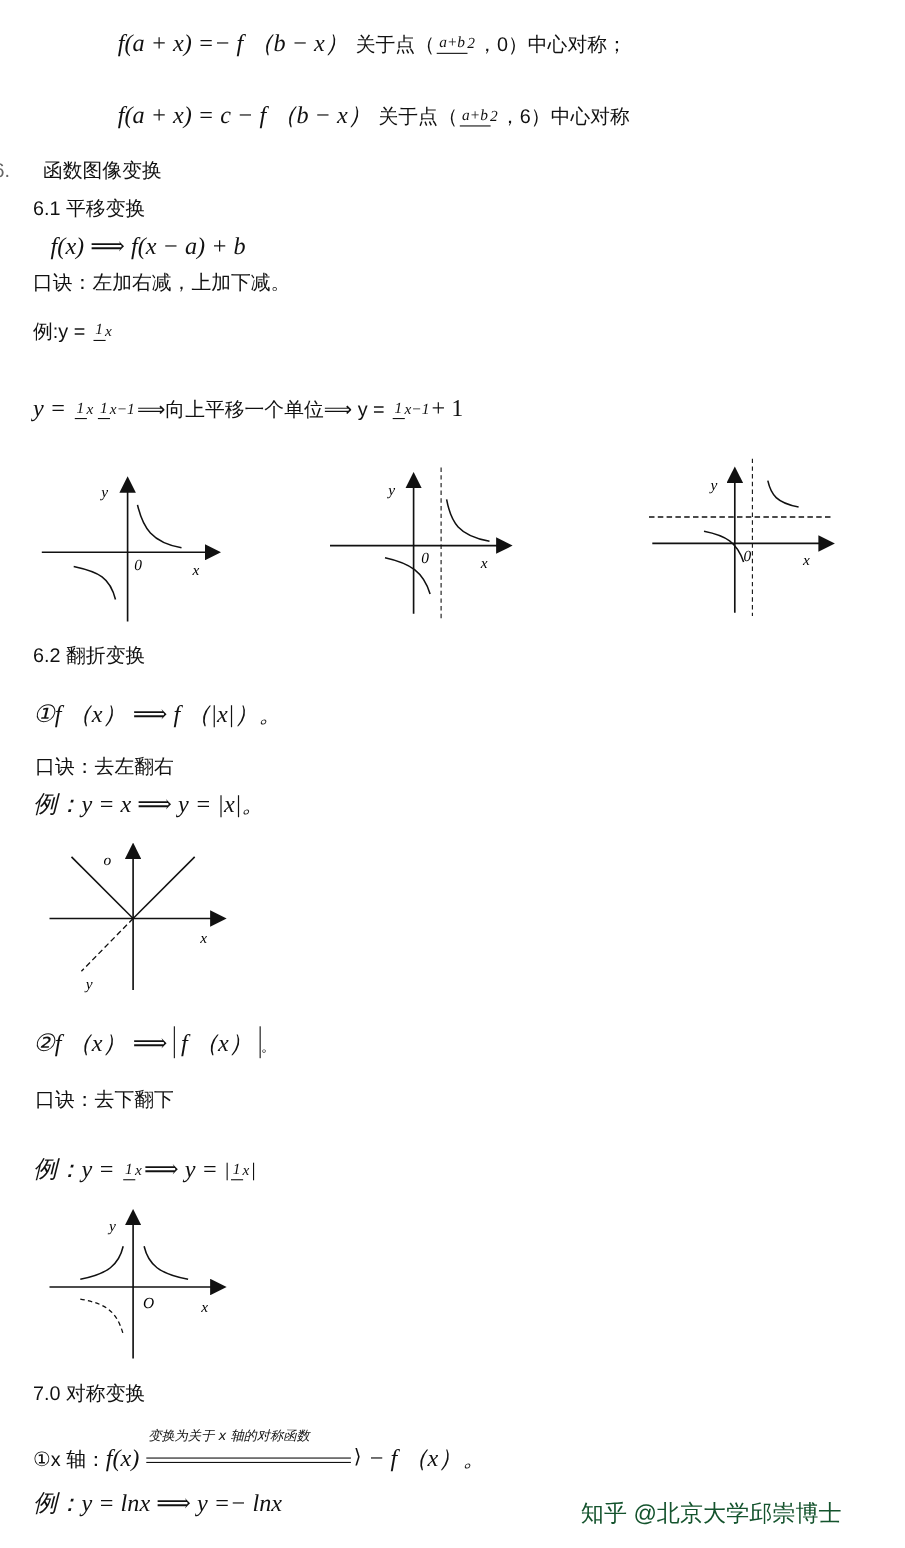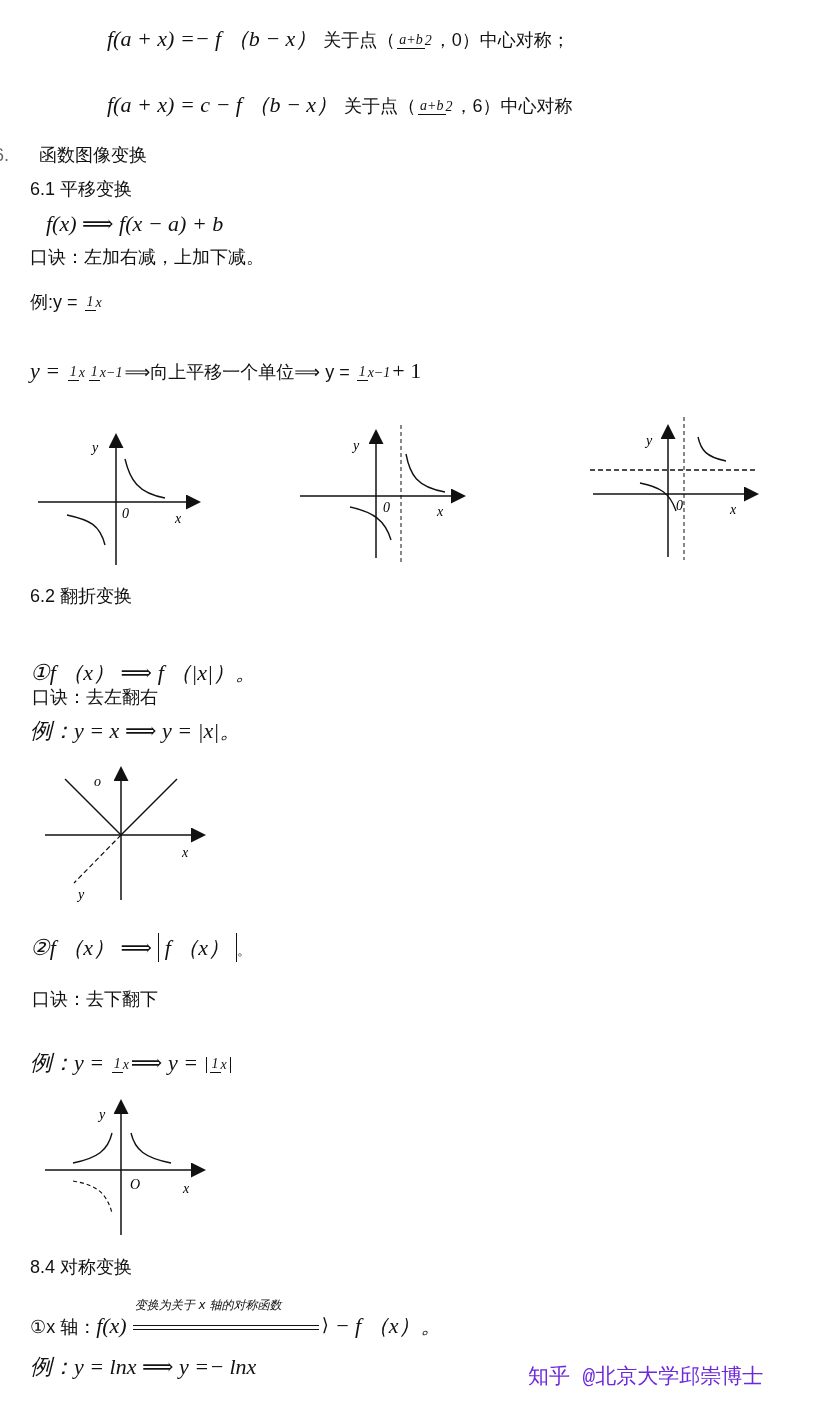--- a/index.html
+++ b/index.html
@@ -6,21 +6,21 @@
   body{width:823px;height:1407px;position:relative;overflow:hidden;color:#111;
        font-family:"DejaVu Serif","Liberation Serif",serif;}
   .ln{position:absolute;white-space:nowrap;font-size:19px;line-height:1;}
   .m{font-family:"Liberation Serif","DejaVu Serif",serif;font-style:italic;font-size:22px;}
   .cn{font-family:Liberation Sans, sans-serif;font-size:18px;}
   .frac{display:inline-flex;flex-direction:row;align-items:center;vertical-align:middle;
         font-family:"Liberation Serif",serif;font-style:italic;font-size:14px;line-height:1.05;margin:0 2px;}
   .frac .num{border-bottom:1px solid #111;padding:0 2px;}
   .abs{border-left:1.5px solid #111;border-right:1.5px solid #111;padding:0 3px;}
   svg{position:absolute;}
-  .wm{position:absolute;font-family:Liberation Mono, monospace;font-size:21px;color:#6d28d9;}
+  .wm{position:absolute;font-family:Liberation Sans, sans-serif;font-size:21px;color:#14532d;}
 </style>
 </head>
 <body>
 
 <div class="ln" style="left:107px;top:28px;">
   <span class="m">f(a + x) =− f （b − x）</span>
   <span class="cn">关于点（</span><span class="frac">
       <span class="num">a+b</span>
       <span>2</span>
     </span><span class="cn">，0）中心对称；</span>
@@ -90,21 +90,21 @@
   <line x1="96" y1="2" x2="96" y2="145" stroke="#111" stroke-width="1" stroke-dasharray="4,3"></line>
   <line x1="2" y1="55" x2="168" y2="55" stroke="#111" stroke-width="1.5" stroke-dasharray="5,3"></line>
   <path d="M110,22 C113,35 118,42 138,46" fill="none" stroke="#111" stroke-width="1.4"></path>
   <path d="M52,68 C72,72 82,78 88,96" fill="none" stroke="#111" stroke-width="1.4"></path>
   <text x="58" y="30" font-style="italic" font-size="14" font-family="Liberation Serif">y</text>
   <text x="88" y="95" font-style="italic" font-size="14" font-family="Liberation Serif">0</text>
   <text x="142" y="99" font-style="italic" font-size="14" font-family="Liberation Serif">x</text>
 </svg>
 
 <div class="ln cn" style="left:30px;top:587px;text-align:center;">6.2 翻折变换</div>
-<div class="ln m" style="left:30px;top:638px;margin-top:24px;">①f （x） ⟹ f （|x|）。</div>
+<div class="ln m" style="left:30px;top:638px;">①f （x） ⟹ f （|x|）。</div>
 <div class="ln cn" style="left:32px;top:688px;">口诀：去左翻右</div>
 <div class="ln m" style="left:30px;top:720px;text-align:right;">例：y = x ⟹ y = |x|。</div>
 
 <svg style="left:40px;top:762px" width="170" height="145">
   <line x1="5" y1="73" x2="160" y2="73" stroke="#111" stroke-width="1.5" marker-end="url(#ar)"></line>
   <line x1="81" y1="138" x2="81" y2="10" stroke="#111" stroke-width="1.5" marker-end="url(#ar)"></line>
   <line x1="25" y1="17" x2="81" y2="73" stroke="#111" stroke-width="1.4"></line>
   <line x1="81" y1="73" x2="137" y2="17" stroke="#111" stroke-width="1.4"></line>
   <line x1="81" y1="73" x2="34" y2="121" stroke="#111" stroke-width="1.2" stroke-dasharray="5,3"></line>
   <text x="54" y="24" font-style="italic" font-size="14" font-family="Liberation Serif">o</text>
@@ -131,21 +131,21 @@
   <line x1="5" y1="75" x2="160" y2="75" stroke="#111" stroke-width="1.5" marker-end="url(#ar)"></line>
   <line x1="81" y1="140" x2="81" y2="10" stroke="#111" stroke-width="1.5" marker-end="url(#ar)"></line>
   <path d="M72,38 C68,55 58,63 33,68" fill="none" stroke="#111" stroke-width="1.4"></path>
   <path d="M91,38 C95,55 105,63 131,68" fill="none" stroke="#111" stroke-width="1.4"></path>
   <path d="M33,86 C55,90 66,96 72,118" fill="none" stroke="#111" stroke-width="1.2" stroke-dasharray="4,3"></path>
   <text x="59" y="24" font-style="italic" font-size="14" font-family="Liberation Serif">y</text>
   <text x="90" y="94" font-style="italic" font-size="14" font-family="Liberation Serif">O</text>
   <text x="143" y="98" font-style="italic" font-size="14" font-family="Liberation Serif">x</text>
 </svg>
 
-<div class="ln cn" style="left:30px;top:1258px;">8.4 对称变换</div>
+<div class="ln cn" style="left:30px;top:1258px;">7.0 对称变换</div>
 <div class="ln" style="left:30px;top:1315px;">
   <span class="cn">①x 轴：</span><span class="m">f(x)</span>
   <span style="display:inline-block;position:relative;width:196px;height:20px;vertical-align:middle;">
     <span style="position:absolute;left:2px;top:-19px;font-size:12px;font-style:italic;font-family:'DejaVu Sans',sans-serif;">变换为关于 x 轴的对称函数</span>
     <span style="position:absolute;left:0;right:10px;top:7px;border-top:1.5px solid #111;border-bottom:1.5px solid #111;height:3px;"></span>
     <span style="position:absolute;right:0;top:-2px;font-size:18px;">⟩</span>
   </span>
   <span class="m">− f （x）。</span>
 </div>
 <div class="ln m" style="left:30px;top:1356px;">例：y = lnx ⟹ y =− lnx</div>

